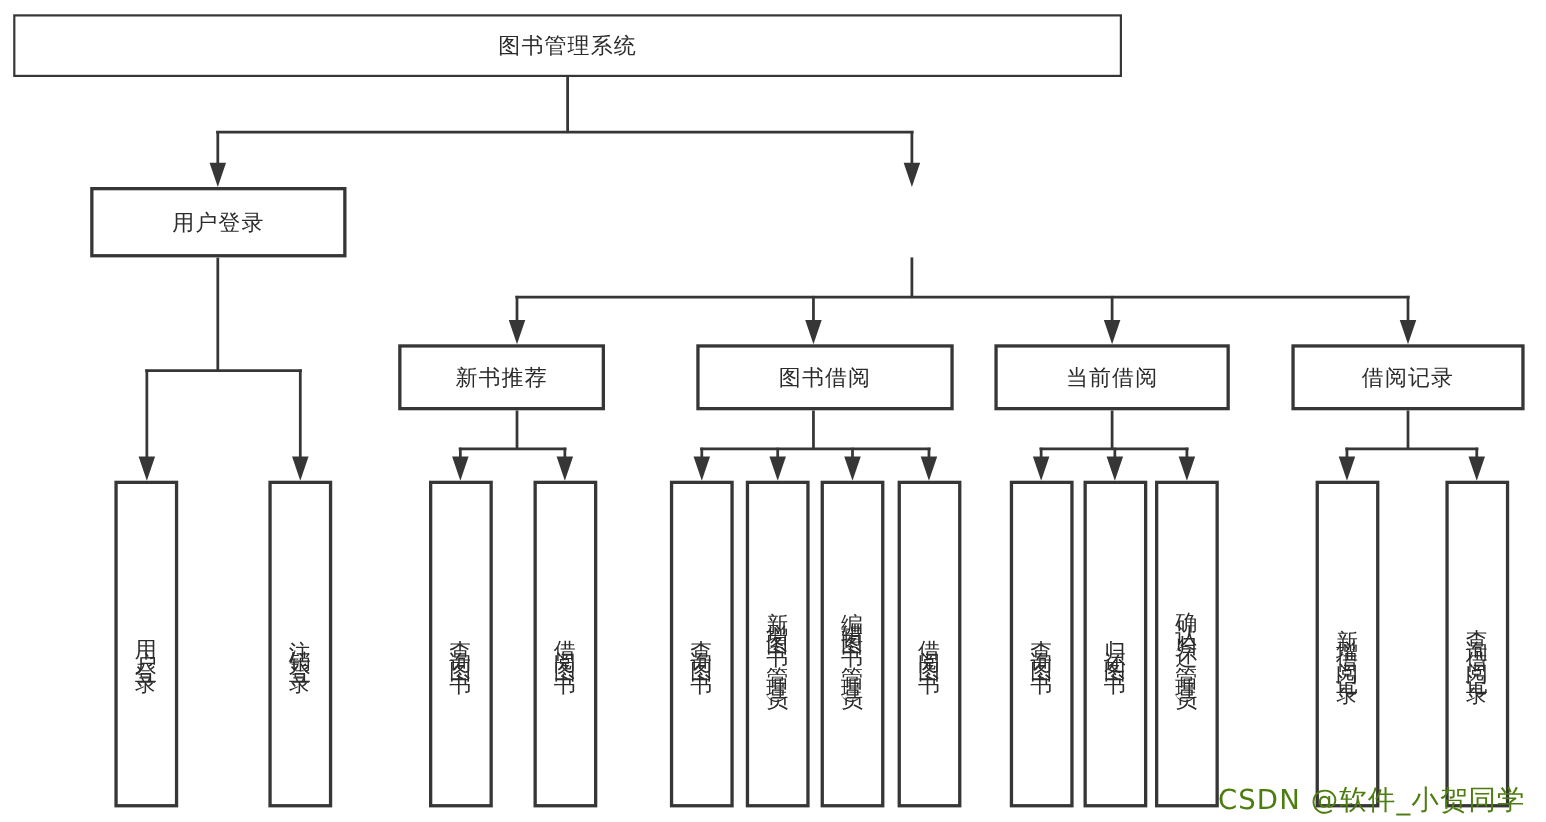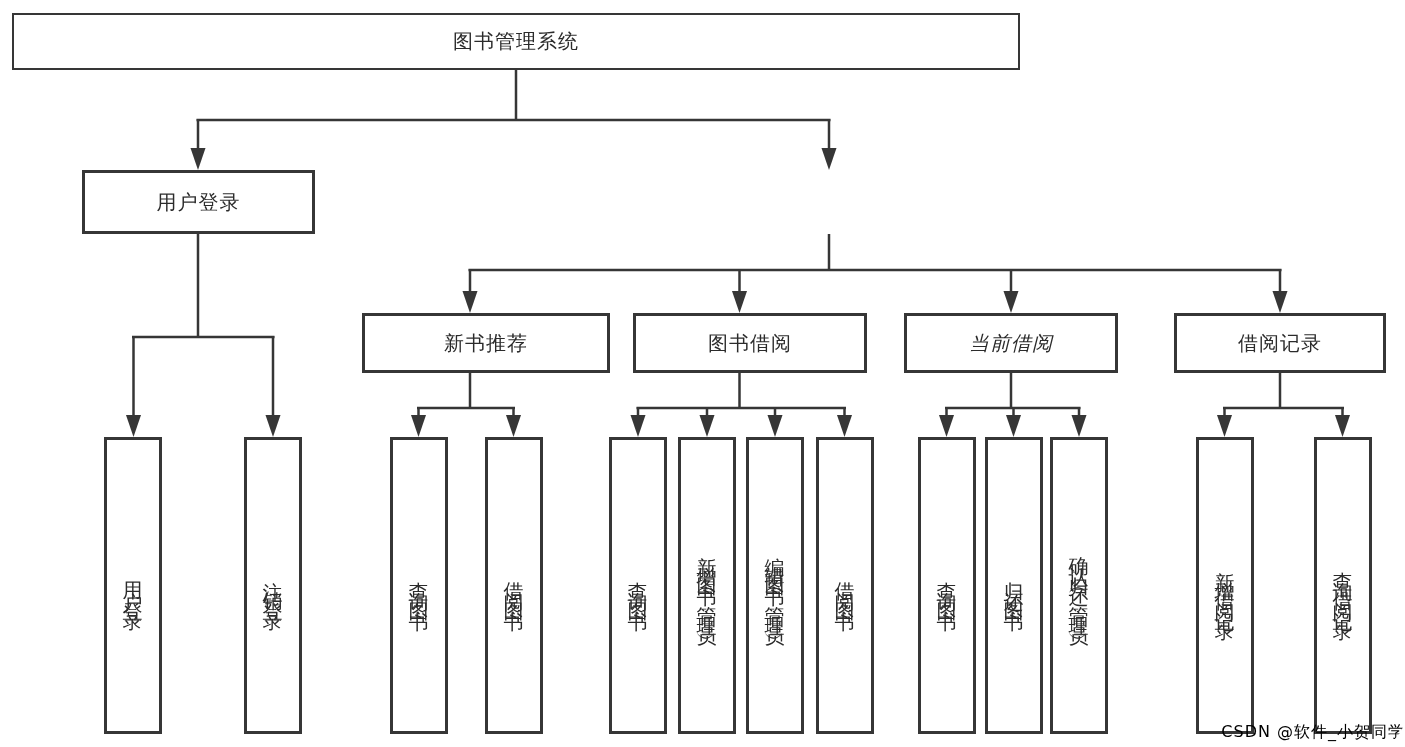--- a/index.html
+++ b/index.html
@@ -35,36 +35,36 @@
   .vbox span {
     writing-mode: vertical-rl;
     text-orientation: upright;
     letter-spacing: 10px;
     line-height: 1;
   }
   
   .n-root  { left: 12px;   top: 13px;  width: 1008px; height: 57px; }
   .n-l2a   { left: 82px;   top: 170px; width: 233px;  height: 64px; }
   .n-l2b   { left: 711px;  top: 170px; width: 236px;  height: 64px; }
-  .n-l3a   { left: 362px;  top: 313px; width: 248px;  height: 60px; }
+  .n-l3a   { left: 362px;  top: 313px; width: 188px;  height: 60px; }
   .n-l3b   { left: 633px;  top: 313px; width: 234px;  height: 60px; }
-  .n-l3c   { left: 904px;  top: 313px; width: 214px;  height: 60px; font-style: italic; }
+  .n-l3c   { left: 904px;  top: 313px; width: 214px;  height: 60px; }
   .n-l3d   { left: 1174px; top: 313px; width: 212px;  height: 60px; }
   .leaf    { top: 437px; height: 297px; width: 58px; }
   .n-u1 { left: 104px; } .n-u2 { left: 244px; }
   .n-n1 { left: 390px; } .n-n2 { left: 485px; }
   .n-b1 { left: 609px; } .n-b2 { left: 678px; } .n-b3 { left: 746px; } .n-b4 { left: 816px; }
   .n-c1 { left: 918px; } .n-c2 { left: 985px; } .n-c3 { left: 1050px; }
   .n-r1 { left: 1196px; } .n-r2 { left: 1314px; }
   .watermark {
     position: absolute;
-    right: 0;
+    right: 18px;
     bottom: 4px;
-    font-size: 16px;
-    color: #000000;
+    font-size: 25px;
+    color: #4d7c0f;
     letter-spacing: 1px;
     z-index: 5;
   }
 </style>
 </head>
 <body>
 
 <div class="canvas">
 
   <svg class="wires" viewBox="0 0 1405 747" xmlns="http://www.w3.org/2000/svg">

